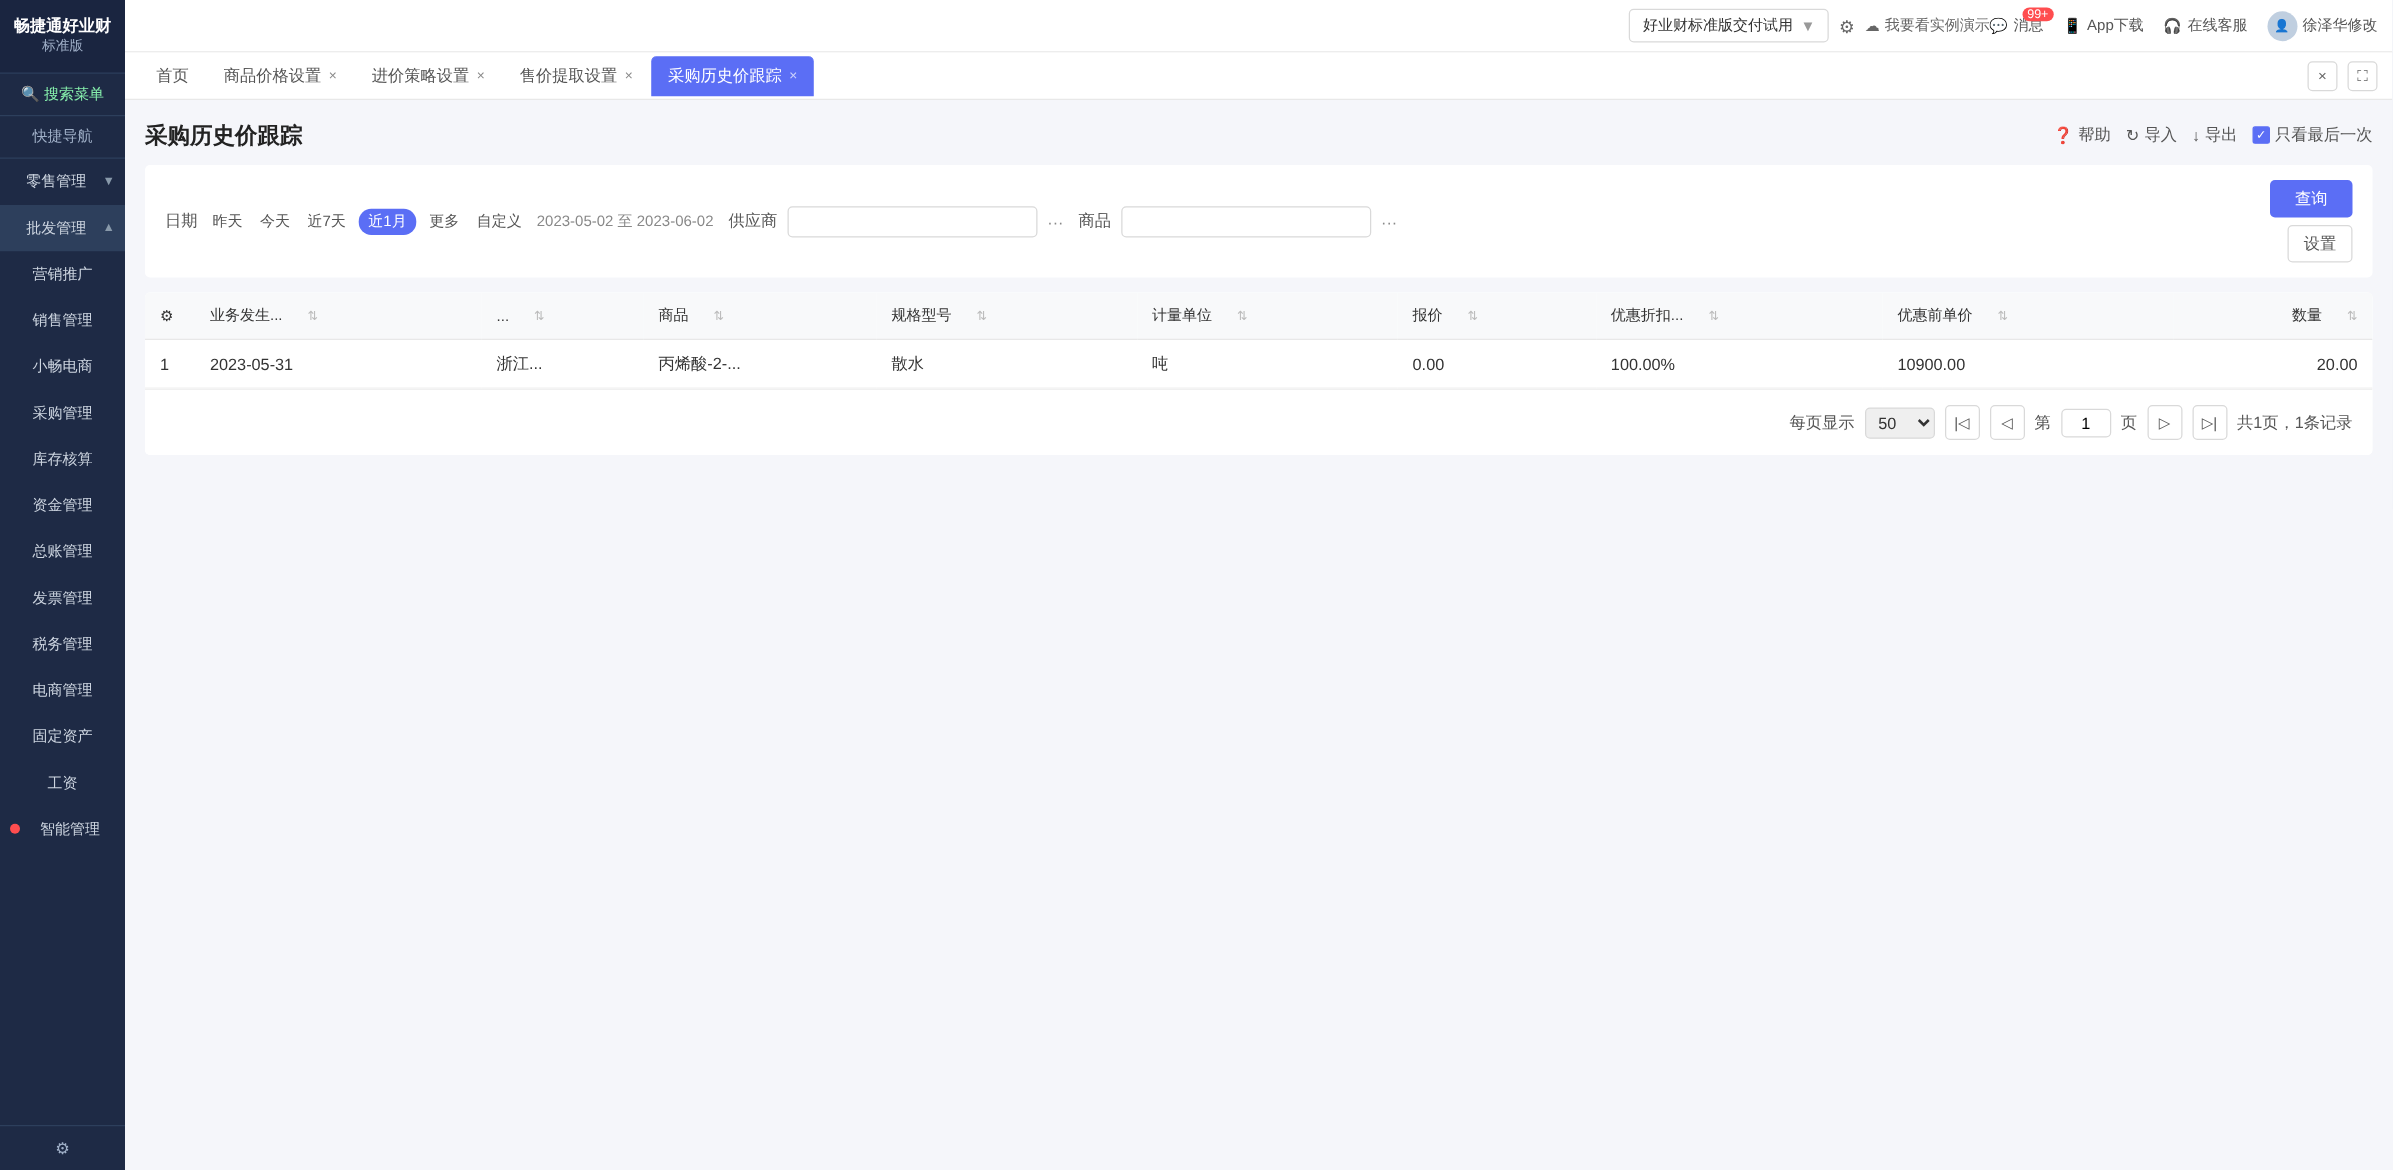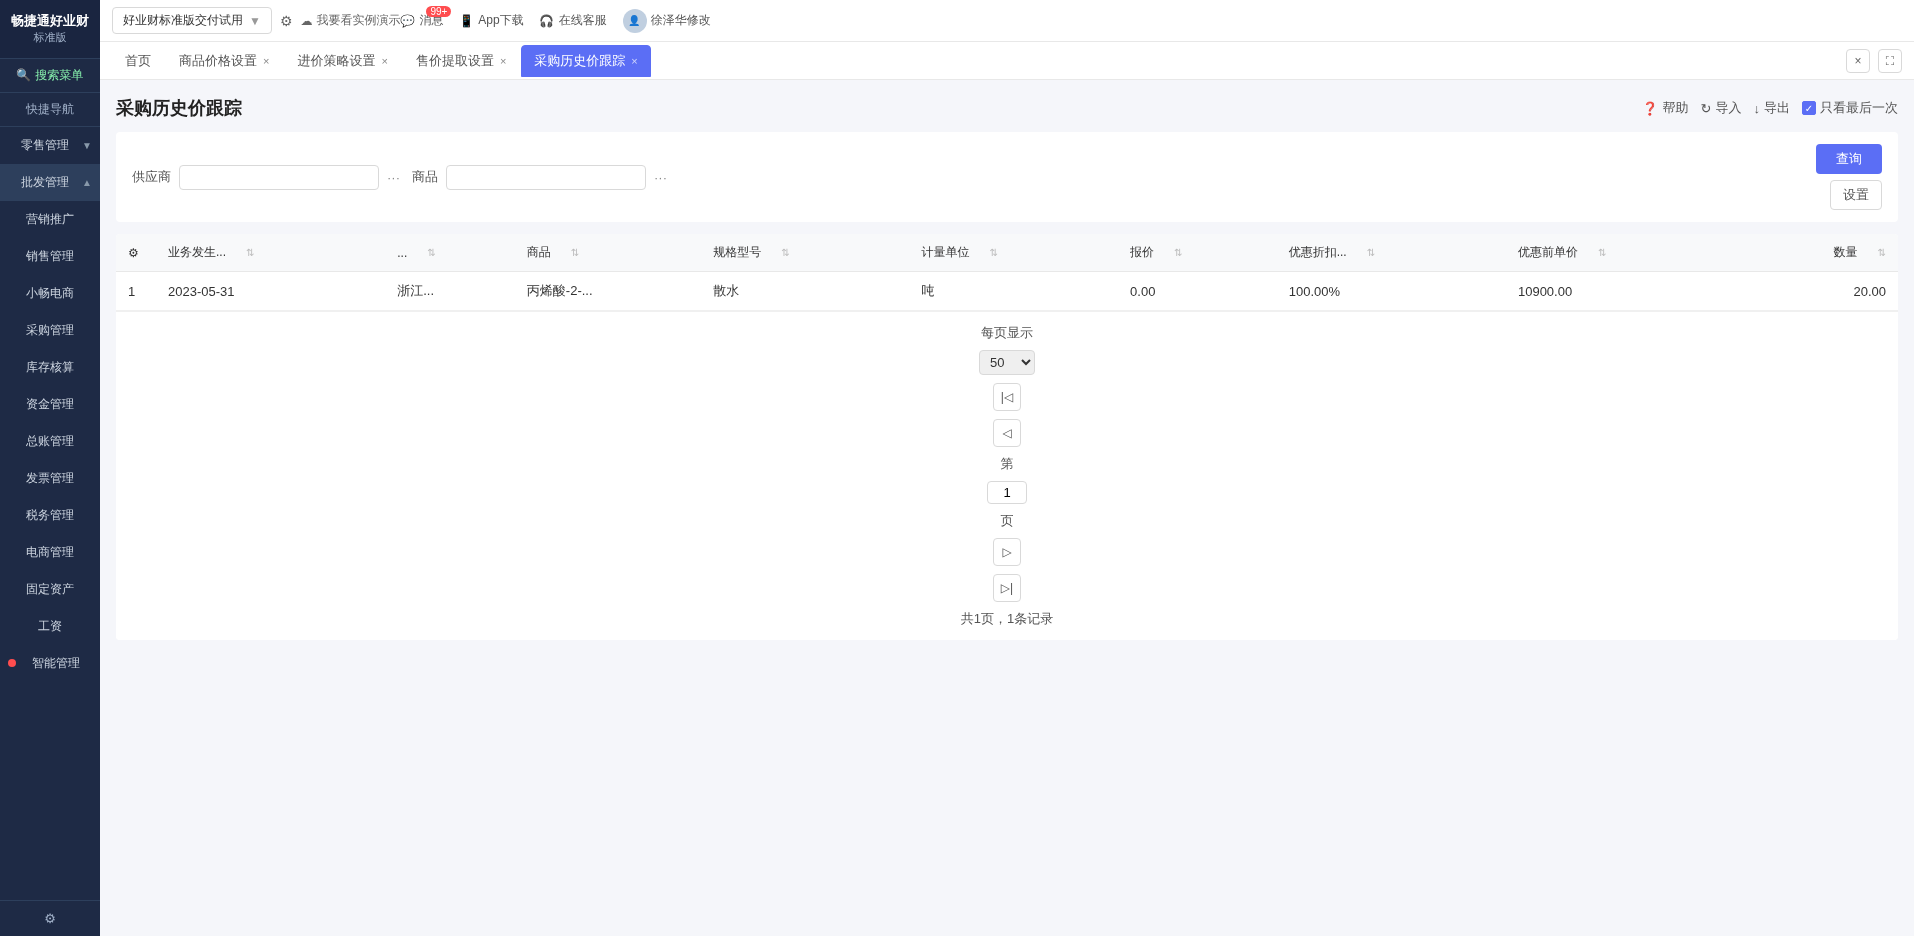--- a/index.html
+++ b/index.html
@@ -75,21 +75,21 @@
     }
 
     
     .top-header {
       background: #fff;
       border-bottom: 1px solid #e8e8e8;
       padding: 0 12px;
       height: 42px;
       display: flex;
       align-items: center;
-      justify-content: flex-start;
+      justify-content: flex-end;
       flex-shrink: 0;
     }
     .header-left {
       display: flex;
       align-items: center;
       gap: 8px;
     }
     .version-selector {
       display: flex;
       align-items: center;
@@ -399,21 +399,20 @@
 
     
     .pagination-bar {
       display: flex;
       align-items: center;
       justify-content: flex-end;
       padding: 12px 16px;
       gap: 8px;
       background: #fff;
       border-top: 1px solid #f0f0f0;
-      flex-direction: column;
     }
     .page-size-label { font-size: 13px; color: #555; }
     .page-size-select {
       border: 1px solid #d9d9d9;
       border-radius: 4px;
       padding: 3px 6px;
       font-size: 13px;
       color: #333;
     }
     .page-nav-btn {
@@ -590,20 +589,32 @@
         <div class="checkbox-label">
           <div class="checkbox-checked">✓</div>
           <span>只看最后一次</span>
         </div>
       </div>
     </div>
 
     <div class="filter-section">
       <div class="filter-row">
 
+        <div class="filter-group">
+          <span class="filter-label">日期</span>
+          <div class="date-options">
+            <span class="date-option">昨天</span>
+            <span class="date-option">今天</span>
+            <span class="date-option">近7天</span>
+            <span class="date-option active">近1月</span>
+            <span class="date-option">更多</span>
+            <span class="date-option">自定义</span>
+          </div>
+          <span class="date-range">2023-05-02 至 2023-06-02</span>
+        </div>
 
         <div class="filter-group">
           <span class="filter-label">供应商</span>
           <input class="filter-input" type="text" style="min-width: 200px;">
           <span class="filter-more">···</span>
         </div>
 
         <div class="filter-group">
           <span class="filter-label">商品</span>
           <input class="filter-input" type="text" style="min-width: 200px;">

